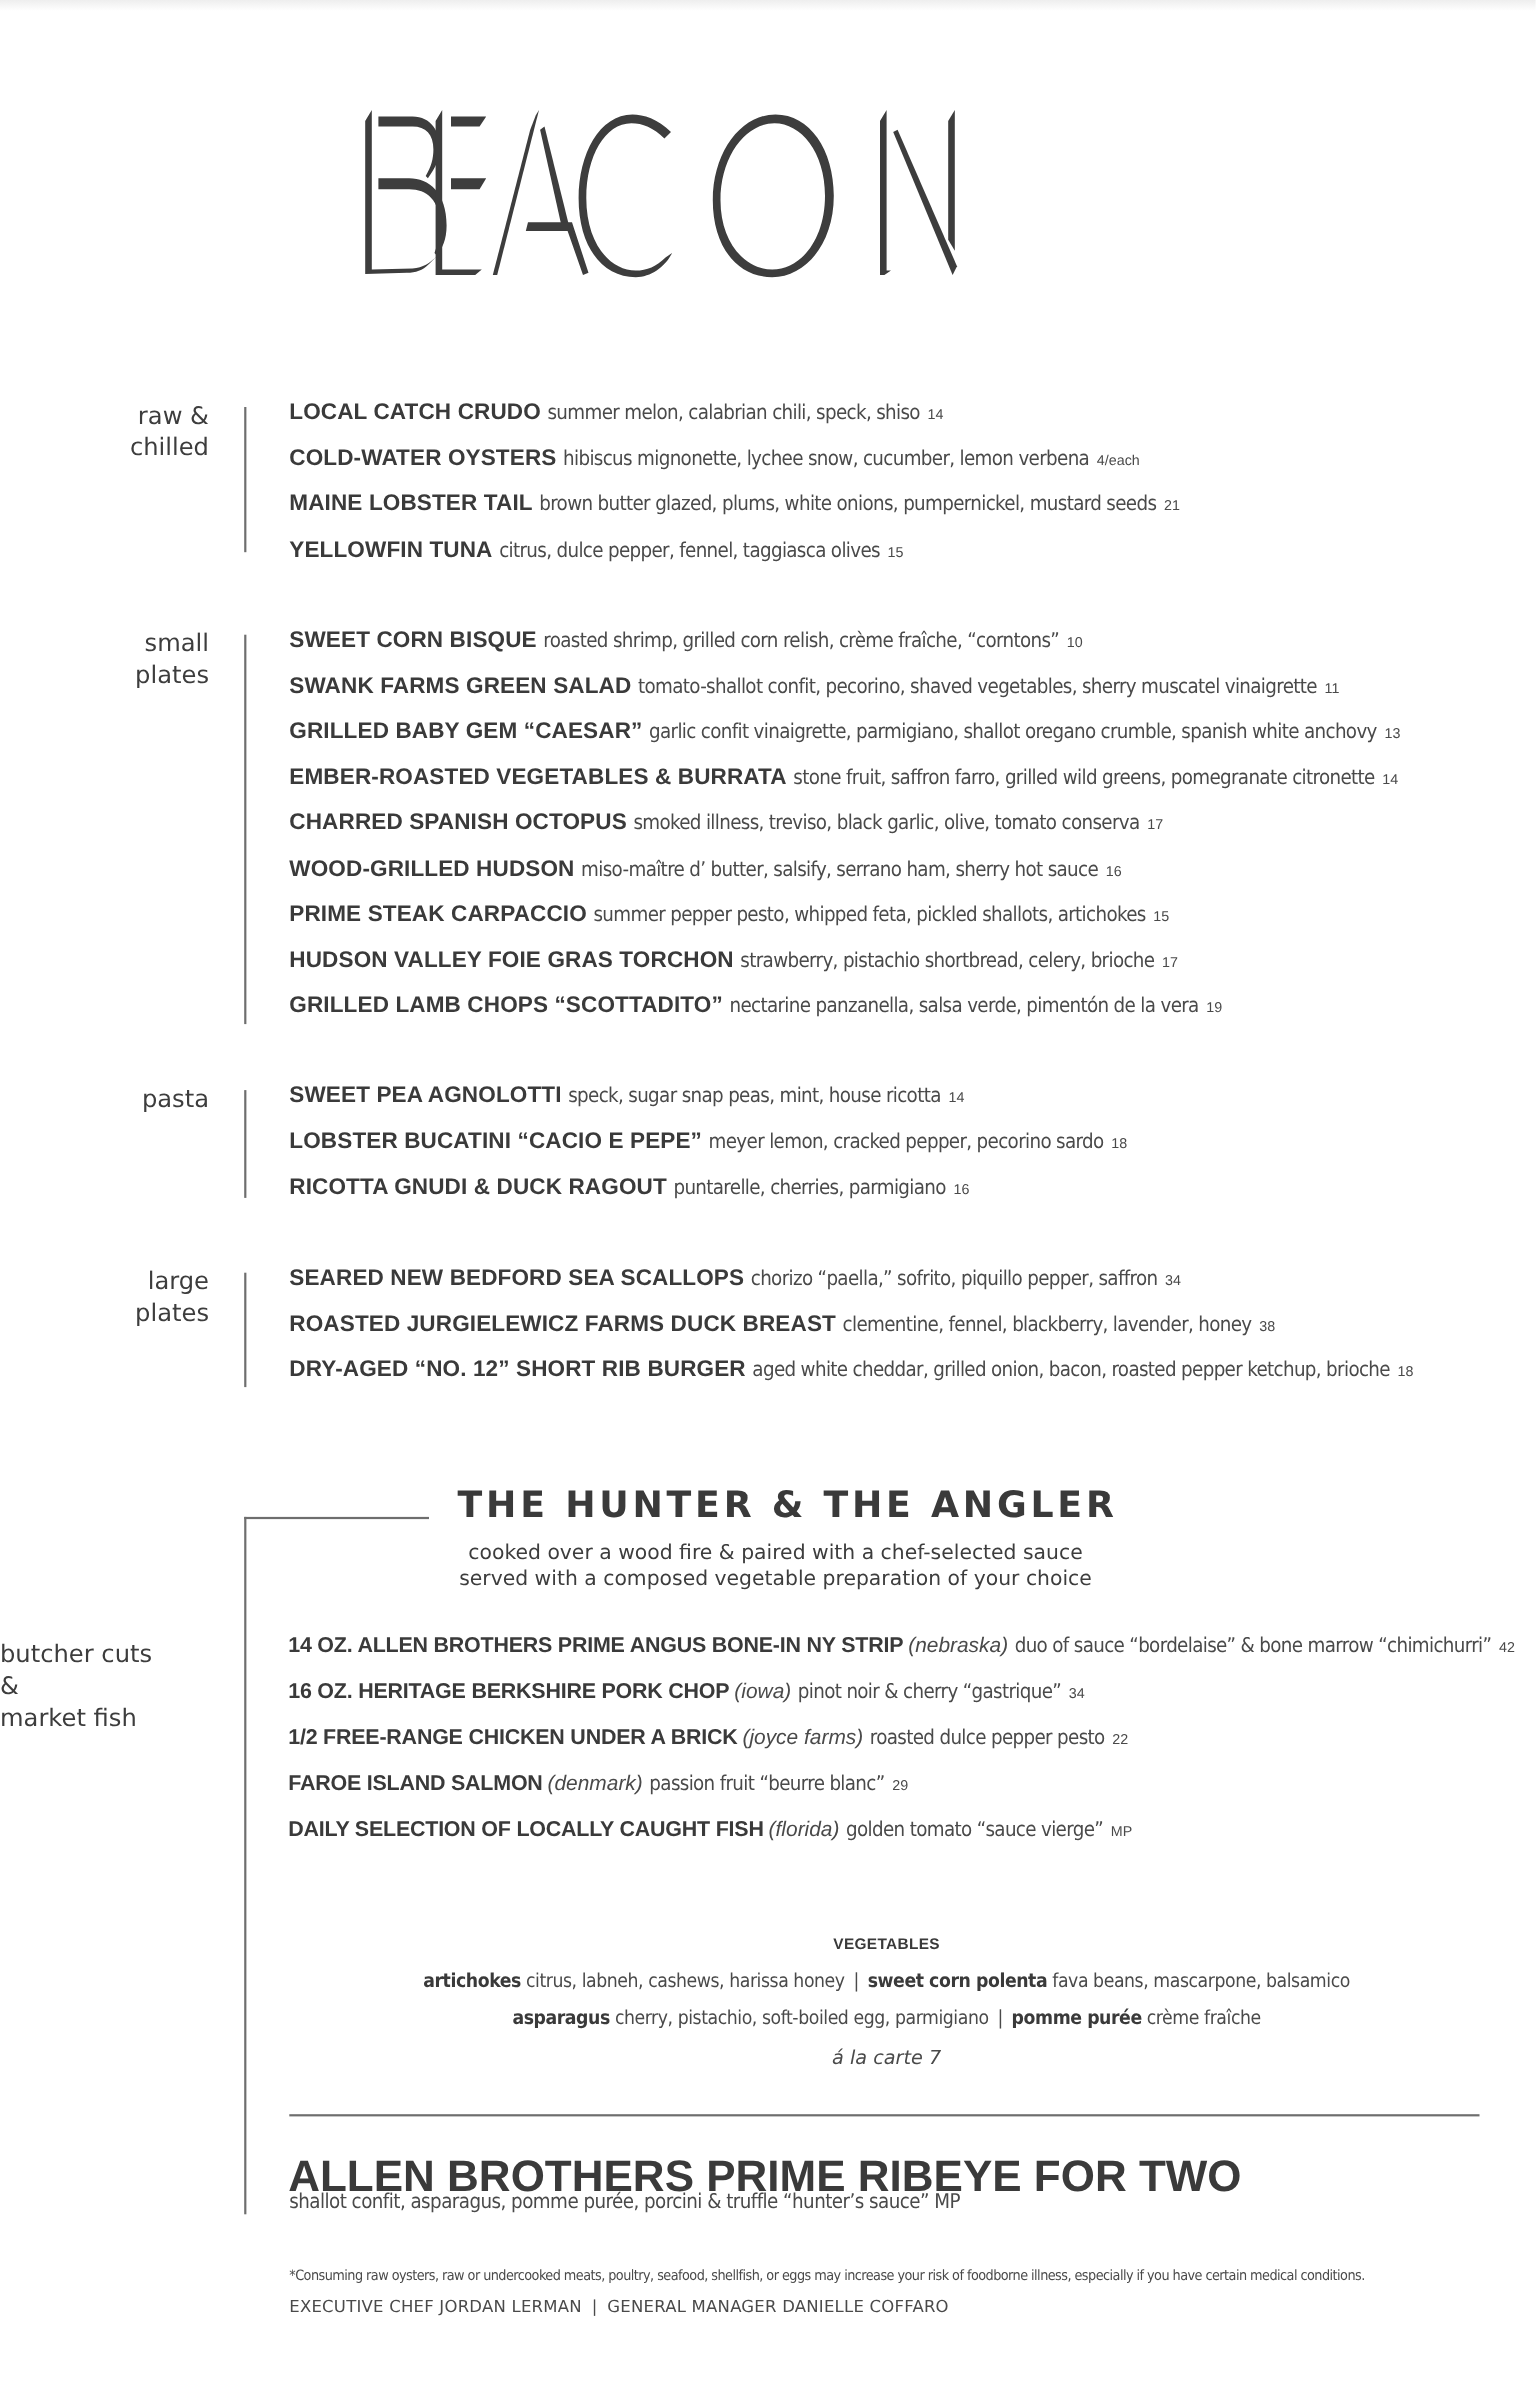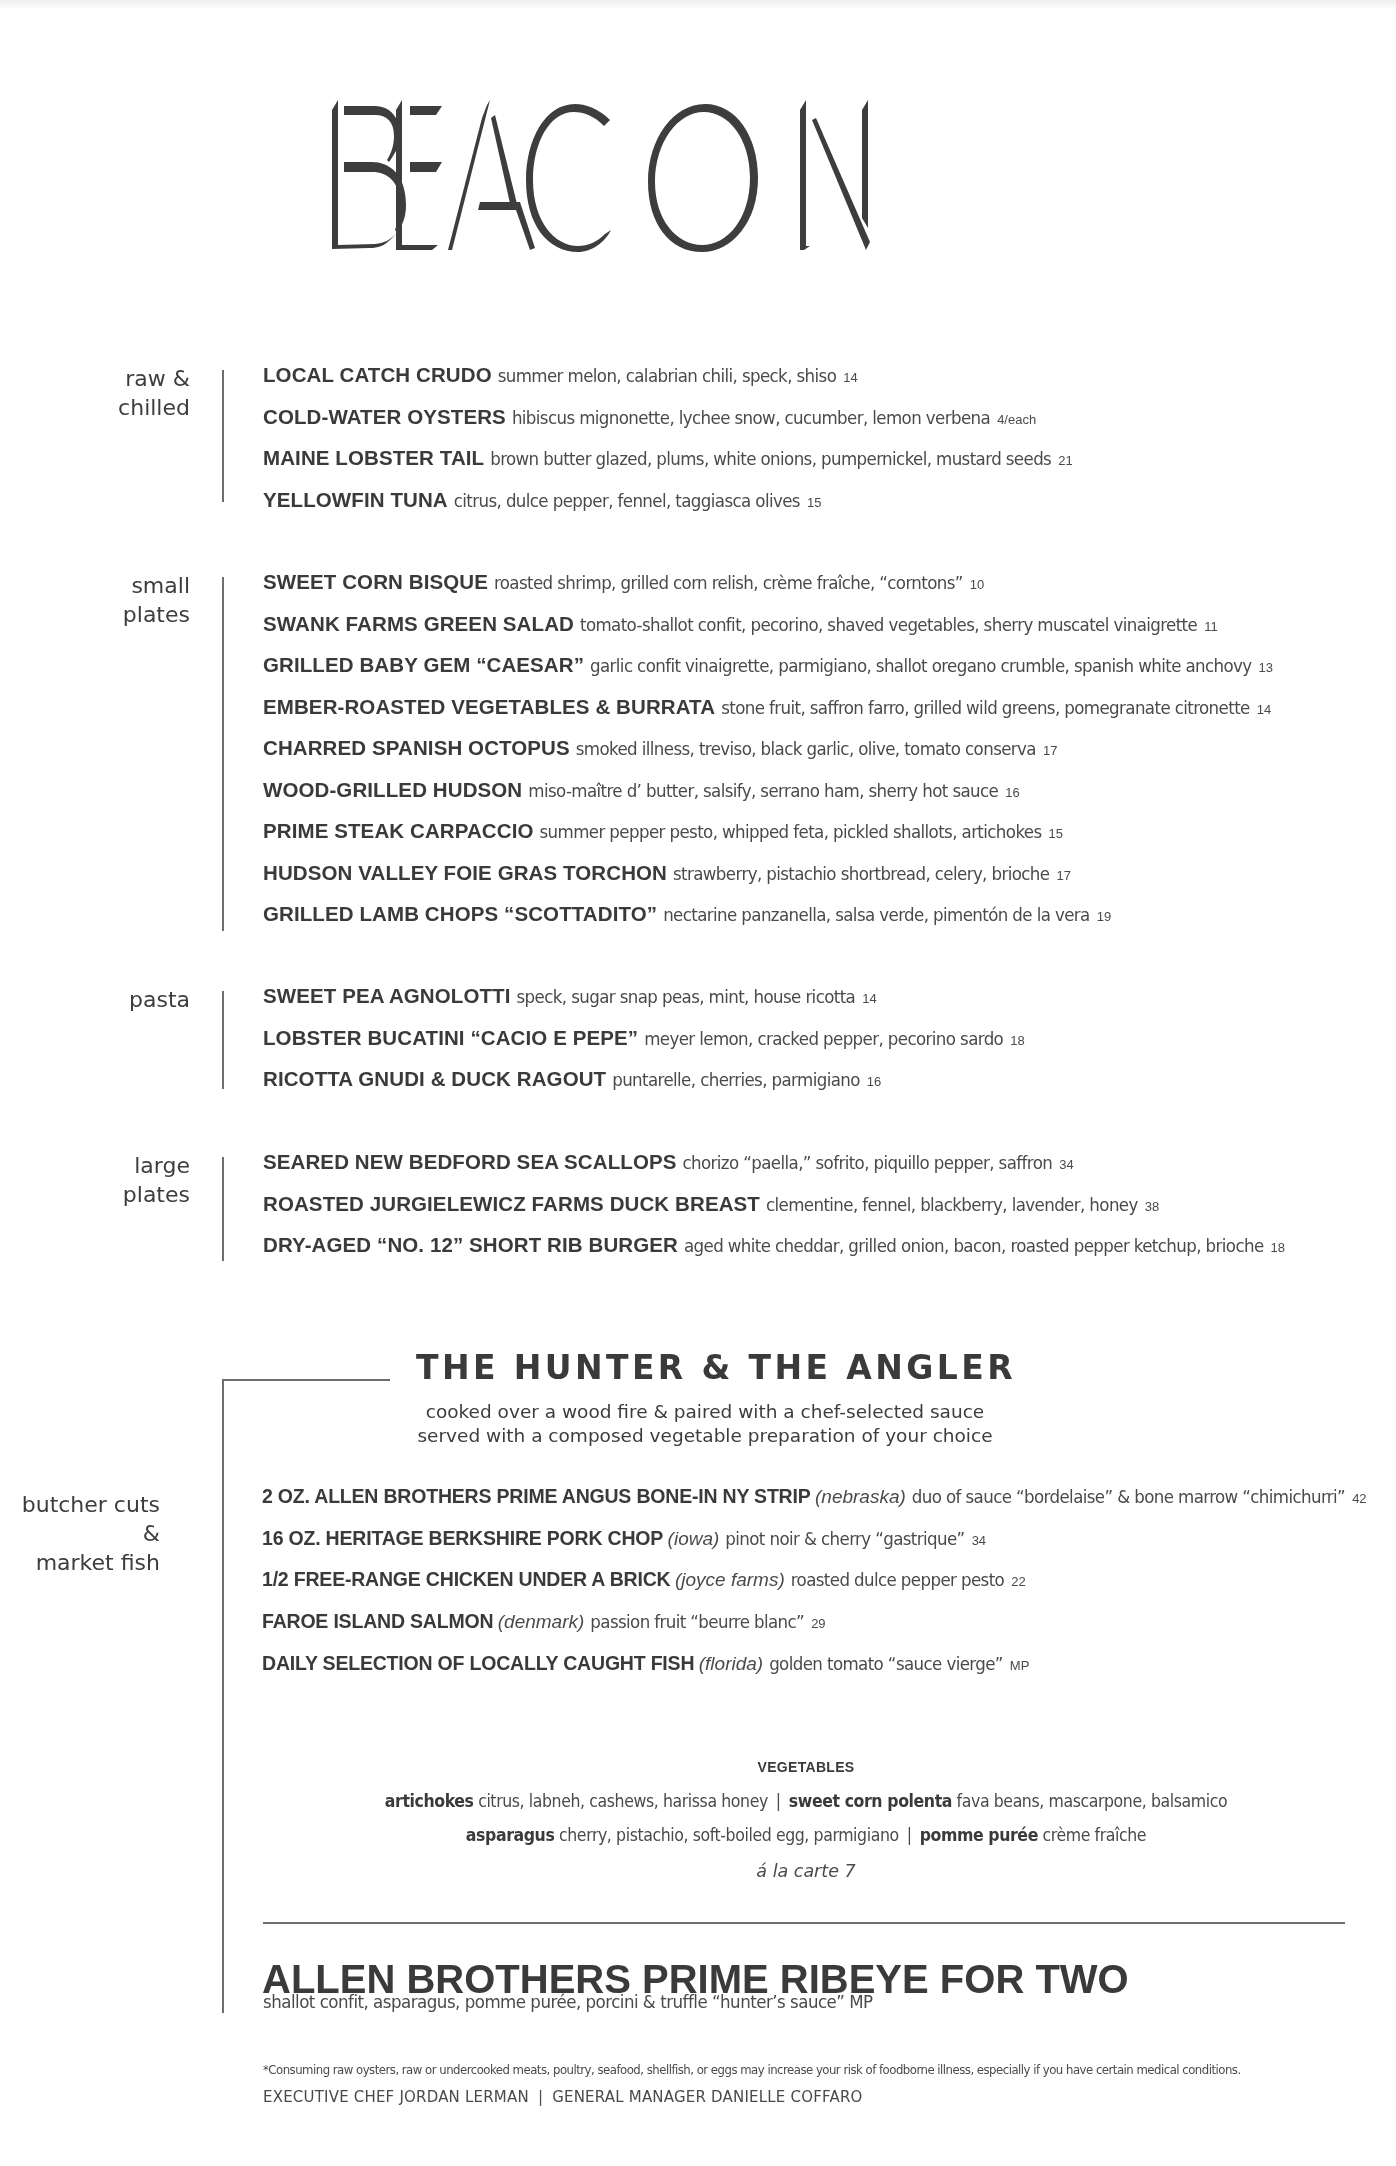--- a/index.html
+++ b/index.html
@@ -62,21 +62,21 @@
     position: absolute; left: 416px; top: 1348px; width: 560px;
     font-family: "DejaVu Sans", sans-serif; font-weight: bold;
     font-size: 33px; letter-spacing: 3.4px; color: #3a3a3a; white-space: nowrap;
   }
   .ha-sub {
     position: absolute; left: 380px; top: 1400px; width: 650px; text-align: center;
     font-family: "DejaVu Sans", sans-serif; font-size: 18.5px; line-height: 24px;
     color: #3d3d3d; white-space: pre-line;
   }
   .bf-label {
-    position: absolute; right: 1236px; top: 1490px; text-align: right;
+    position: absolute; right: 1236px; top: 1490px; text-align: left;
     font-family: "DejaVu Sans", sans-serif; font-size: 22px; line-height: 29px;
     white-space: pre-line;
   }
   .bf-items { position: absolute; left: 262px; top: 1481px; }
   .bf-items .item { height: 41.7px; }
   .bf-items .item .name { font-size: 19.5px; letter-spacing: -0.2px; }
 
   
   .veg { position: absolute; left: 263px; top: 1752px; width: 1086px; text-align: center; }
   .veg-title {
@@ -208,21 +208,21 @@
 
 <div class="ha-bracket-h"></div>
 <div class="ha-bracket-v"></div>
 <div class="ha-title">THE HUNTER &amp; THE ANGLER</div>
 <div class="ha-sub">cooked over a wood fire &amp; paired with a chef-selected sauce
 served with a composed vegetable preparation of your choice</div>
 <div class="bf-label">butcher cuts &amp;
 market fish</div>
 
 <div class="bf-items">
-  <div class="item"><span class="name">2 OZ. ALLEN BROTHERS PRIME ANGUS BONE-IN NY STRIP</span> <span class="origin">(nebraska)</span><span class="desc">duo of sauce “bordelaise” &amp; bone marrow “chimichurri”</span><span class="price">42</span></div>
+  <div class="item"><span class="name">14 OZ. ALLEN BROTHERS PRIME ANGUS BONE-IN NY STRIP</span> <span class="origin">(nebraska)</span><span class="desc">duo of sauce “bordelaise” &amp; bone marrow “chimichurri”</span><span class="price">42</span></div>
   <div class="item"><span class="name">16 OZ. HERITAGE BERKSHIRE PORK CHOP</span> <span class="origin">(iowa)</span><span class="desc">pinot noir &amp; cherry “gastrique”</span><span class="price">34</span></div>
   <div class="item"><span class="name">1/2 FREE-RANGE CHICKEN UNDER A BRICK</span> <span class="origin">(joyce farms)</span><span class="desc">roasted dulce pepper pesto</span><span class="price">22</span></div>
   <div class="item"><span class="name">FAROE ISLAND SALMON</span> <span class="origin">(denmark)</span><span class="desc">passion fruit “beurre blanc”</span><span class="price">29</span></div>
   <div class="item"><span class="name">DAILY SELECTION OF LOCALLY CAUGHT FISH</span> <span class="origin">(florida)</span><span class="desc">golden tomato “sauce vierge”</span><span class="price">MP</span></div>
 </div>
 
 <div class="veg">
   <div class="veg-title">VEGETABLES</div>
   <div class="veg-line">
     <b>artichokes</b>

